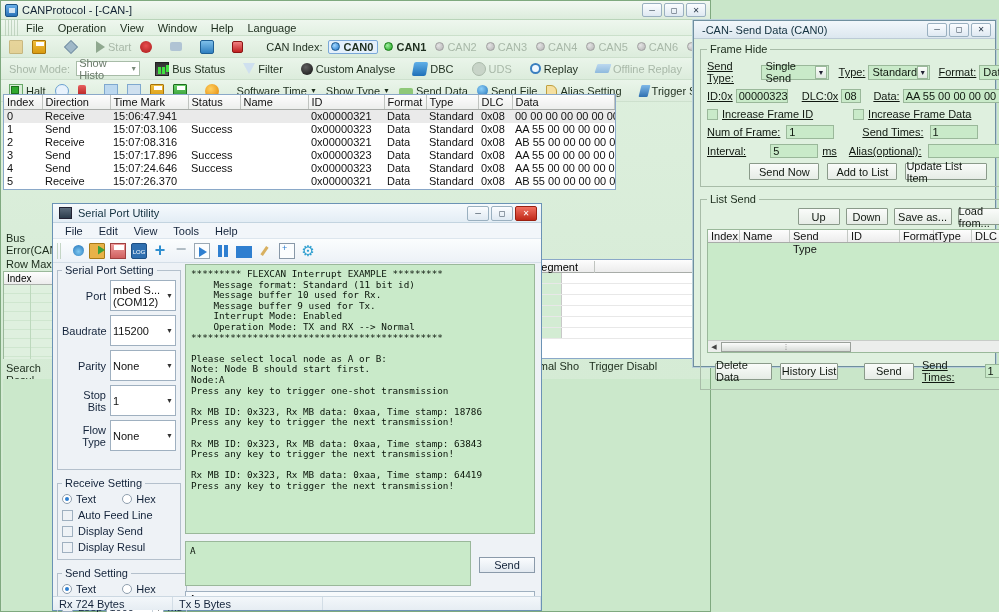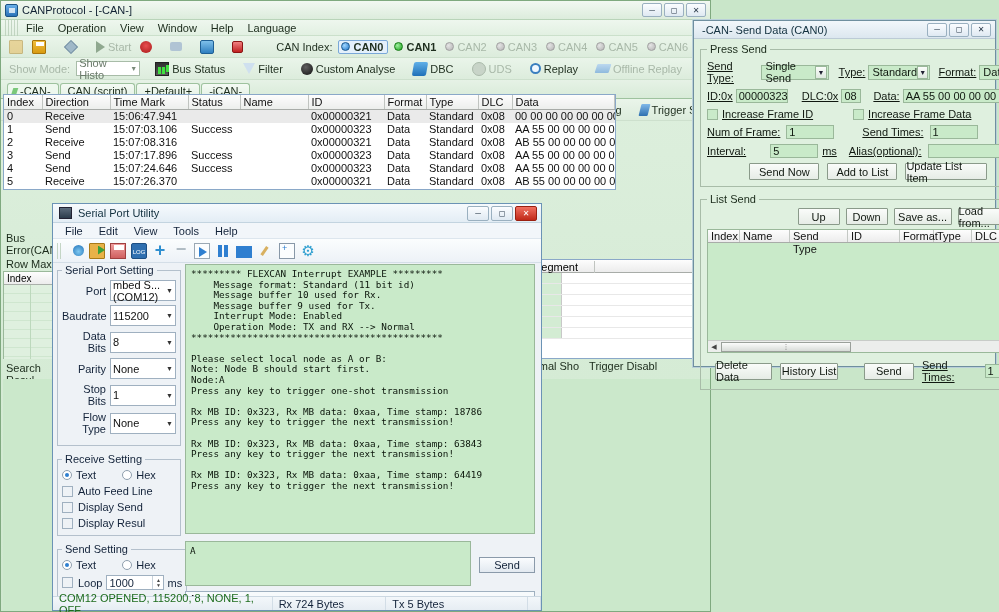--- a/index.html
+++ b/index.html
@@ -214,21 +214,21 @@
   .ti.newwin{border:1px solid #8898a8;background:#fbfdfe;}
   .ti.newwin::after{content:"+";position:absolute;left:2px;top:-1px;font-size:9px;color:#2f7fd0;}
   .ti.gear{color:#2f9fd0;font-size:15px;line-height:16px;text-align:center;}
 
   .spu-body{ position:absolute; left:0; top:60px; right:0; bottom:14px; }
   .spu-left{ position:absolute; left:4px; top:0; width:124px; bottom:0; }
   fieldset.sb{ border:1px solid #b4c0cc; margin:0 0 7px 0; padding:4px 4px 6px 4px; background:transparent;}
   fieldset.sb > legend{ font-size:11px; color:#13233a; padding:0 3px;}
   .srow{ display:flex; align-items:center; margin-bottom:4px; font-size:11px; color:#13233a;}
   .srow .sl{ width:44px; text-align:right; margin-right:4px; color:#13233a;}
-  .scmb{ flex:1; height:21px; background:#fff; border:1px solid #9fb0c0; display:flex;align-items:center;padding-left:2px; font-size:11px; color:#101010;}
+  .scmb{ flex:1; height:31px; background:#fff; border:1px solid #9fb0c0; display:flex;align-items:center;padding-left:2px; font-size:11px; color:#101010;}
   .scmb .a{margin-left:auto;margin-right:2px;font-size:7px;color:#333;}
   .radio{width:10px;height:10px;border-radius:50%;border:1px solid #8f9fae;background:#fff;margin-right:4px;position:relative;}
   .radio.on::after{content:"";position:absolute;left:2px;top:2px;width:4px;height:4px;border-radius:50%;background:#2f7fd0;}
   .cbox{width:11px;height:11px;border:1px solid #9fb0c0;background:#eef2f6;margin-right:5px;}
   .spin{ width:58px;height:15px;background:#fff;border:1px solid #9fb0c0;display:flex;align-items:center;padding-left:2px;font-size:11px;}
   .spin .sp{margin-left:auto;width:11px;height:13px;border-left:1px solid #c8d2da;display:flex;flex-direction:column;align-items:center;justify-content:center;font-size:5px;color:#444;line-height:5px;}
 
   .term{
     position:absolute; left:132px; top:0; right:6px; height:270px;
     background:#c9eac9; border:1px solid #9ab89a;
@@ -309,21 +309,21 @@
       <span class="sep"></span>
       <span class="tbtn">
           <span class="ico blue"></span>
         </span>
       <span class="sep"></span>
       <span class="tbtn">
           <span class="ico red" style="width:11px;height:12px"></span>
         </span>
       <span class="grip"></span>
       <span class="sep" style="margin-left:4px"></span>
-      <span class="tbtn" style="margin-left:11px">CAN Index:</span>
+      <span class="tbtn" style="margin-left:1px">CAN Index:</span>
       <span class="tbtn can-sel">
           <span class="dot blue"></span>
           <b>CAN0</b>
         </span>
       <span class="tbtn">
           <span class="dot green"></span>
           <b>CAN1</b>
         </span>
       <span class="tbtn dim">
           <span class="dot gray"></span>
@@ -395,26 +395,20 @@
           <span>Offline Replay</span>
         </span>
       <span class="sep"></span>
       <span class="tbtn">
           <span class="ico autosend" style="height:9px"></span>
           <span>Auto Send</span>
         </span>
       <span class="grip" style="margin-left:auto"></span>
     </div>
 
-    <div class="tabrow">
-      <div class="tab active"><span>-CAN-</span></div>
-      <div class="tab"><span>CAN (script)</span></div>
-      <div class="tab"><span>+Default+</span></div>
-      <div class="tab"><span>-iCAN-</span></div>
-    </div>
 
     <div class="toolrow">
       <span class="grip"></span>
       <span class="tbtn">
           <span class="ico haltbox">
             <span style="display:block;width:8px;height:8px;background:#2fa82f;border:1px solid #1c6e1c"></span>
           </span>
           <span>Halt</span>
         </span>
       <span class="tbtn">
@@ -654,21 +648,21 @@
       <div class="winbtns">
         <div class="wbtn small">─</div>
         <div class="wbtn small">◻</div>
         <div class="wbtn small">✕</div>
       </div>
     </div>
 
     <div class="sd-body">
 
       <fieldset class="gb">
-        <legend>Press Send</legend>
+        <legend>Frame Hide</legend>
 
         <div class="row">
           <span class="lbl">Send Type:</span>
           <span class="cmb" style="width:72px;margin-left:3px">
             <span>Single Send</span>
             <span class="arwbox">▼</span>
           </span>
           <span class="lbl" style="margin-left:10px">Type:</span>
           <span class="cmb" style="width:62px;margin-left:3px">
             <span>Standard</span>
@@ -806,41 +800,34 @@
               </span>
           </div>
           <div class="srow">
             <span class="sl">Baudrate</span>
             <span class="scmb">
                 <span>115200</span>
                 <span class="a">▼</span>
               </span>
           </div>
           <div class="srow">
-            <span class="sl">Data Bits</span>
-            <span class="scmb">
-                <span>8</span>
-                <span class="a">▼</span>
-              </span>
-          </div>
-          <div class="srow">
             <span class="sl">Parity</span>
             <span class="scmb">
                 <span>None</span>
                 <span class="a">▼</span>
               </span>
           </div>
           <div class="srow">
             <span class="sl">Stop Bits</span>
             <span class="scmb">
                 <span>1</span>
                 <span class="a">▼</span>
               </span>
           </div>
-          <div class="srow" style="margin-bottom:4px">
+          <div class="srow" style="margin-bottom:12px">
             <span class="sl">Flow Type</span>
             <span class="scmb">
                 <span>None</span>
                 <span class="a">▼</span>
               </span>
           </div>
         </fieldset>
 
         <fieldset class="sb">
           <legend>Receive Setting</legend>
@@ -908,20 +895,19 @@
 
       <div class="sendbox">A</div>
       <div class="sendbtn">Send</div>
       <div class="histcmb">
         <span>A</span>
         <span class="a">▼</span>
       </div>
     </div>
 
     <div class="spu-status">
-      <span class="seg">COM12 OPENED, 115200, 8, NONE, 1, OFF</span>
       <span class="seg g" style="width:120px">Rx 724 Bytes</span>
       <span class="seg g" style="width:150px">Tx 5 Bytes</span>
       <span class="seg grow"></span>
     </div>
   </div>
 
 </div>
 
 </body></html>

